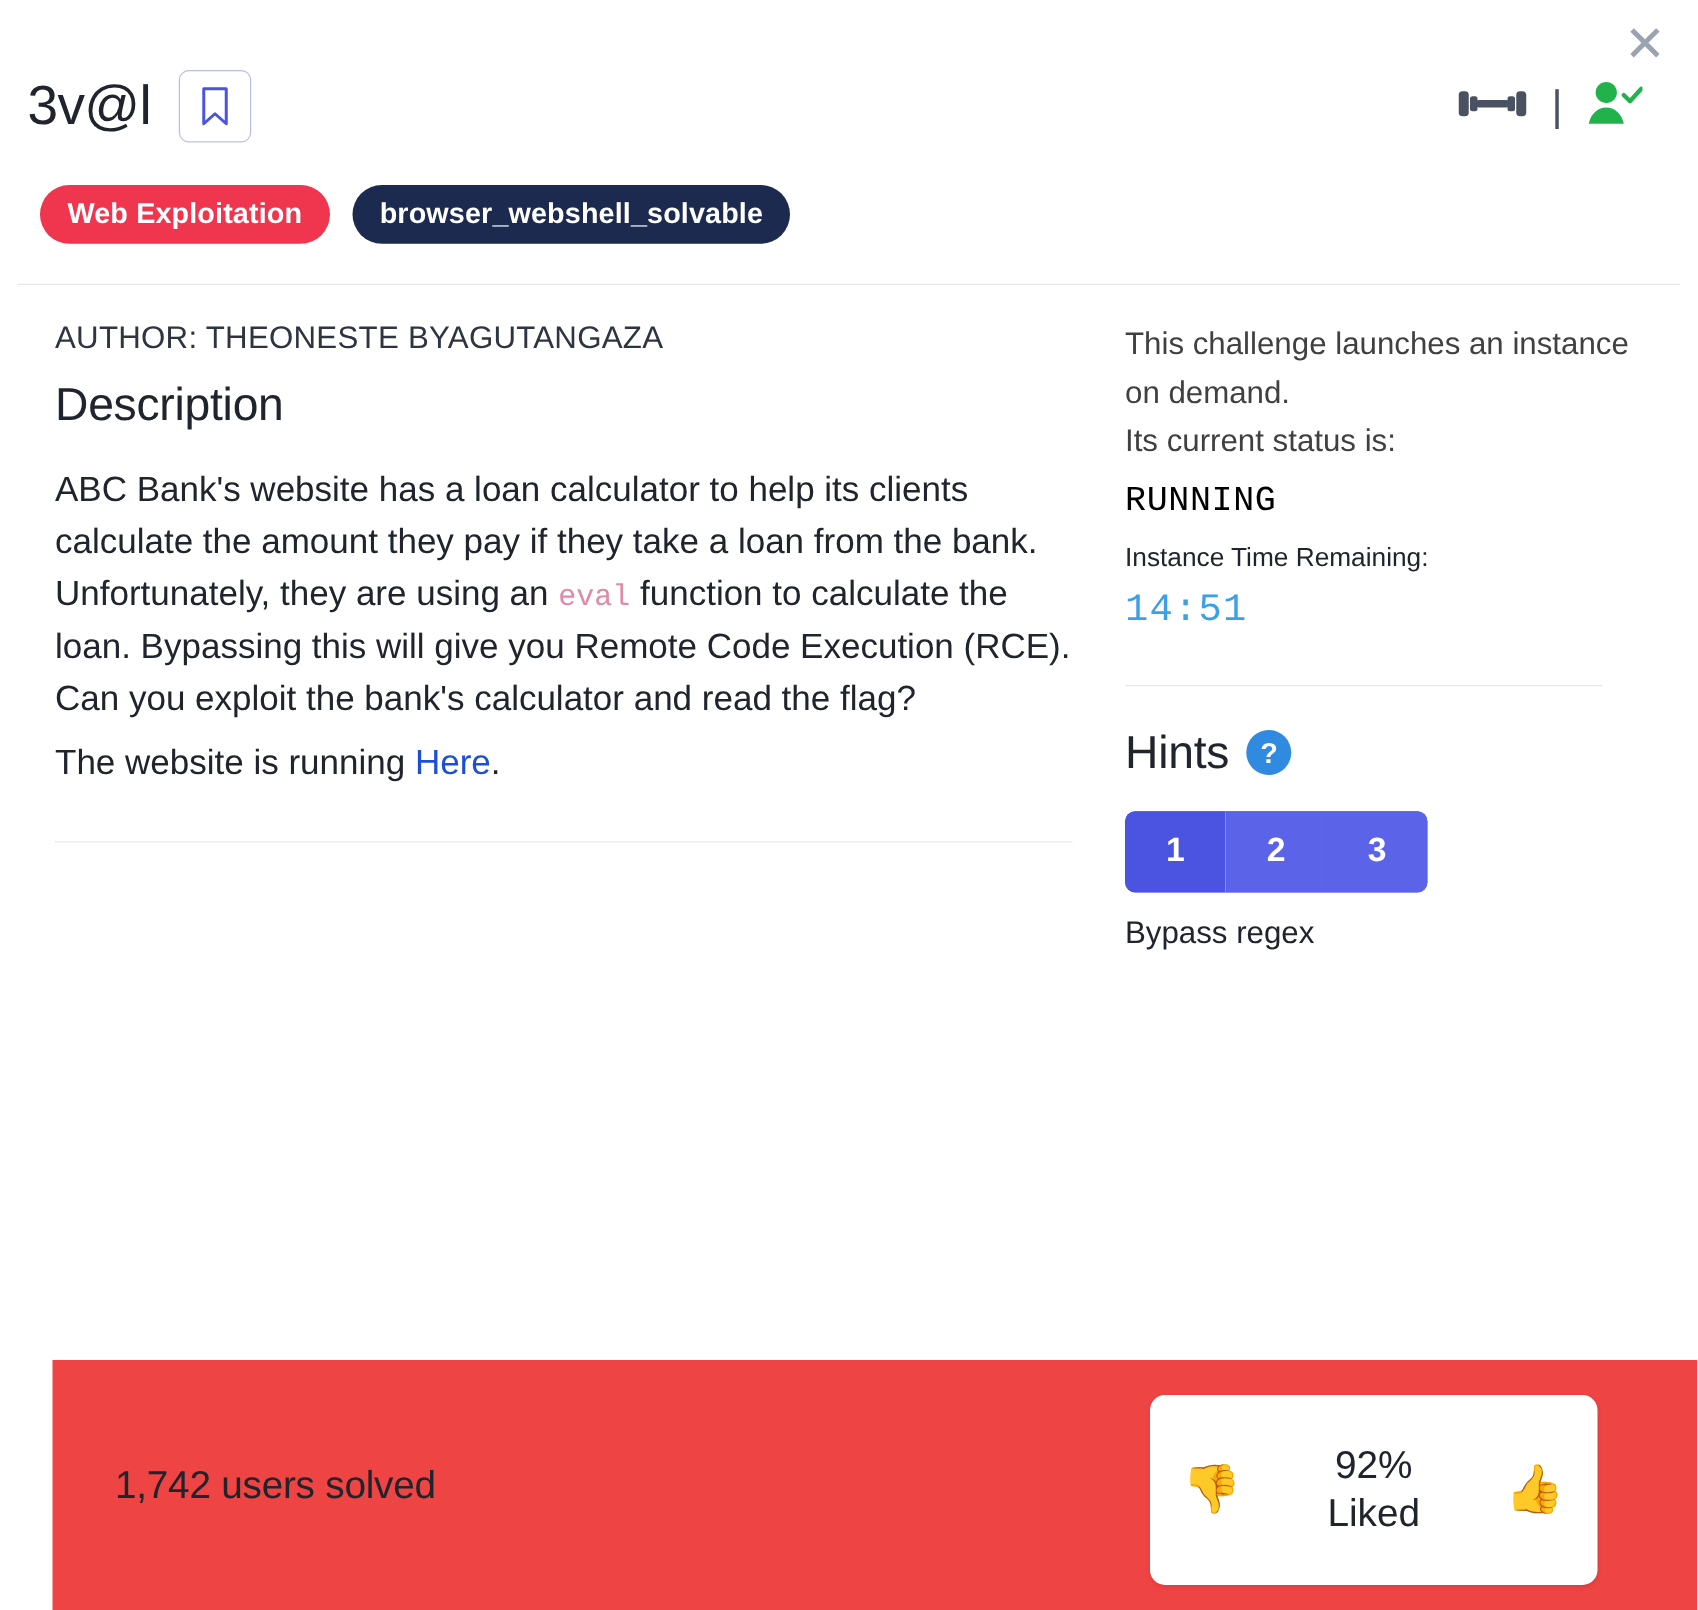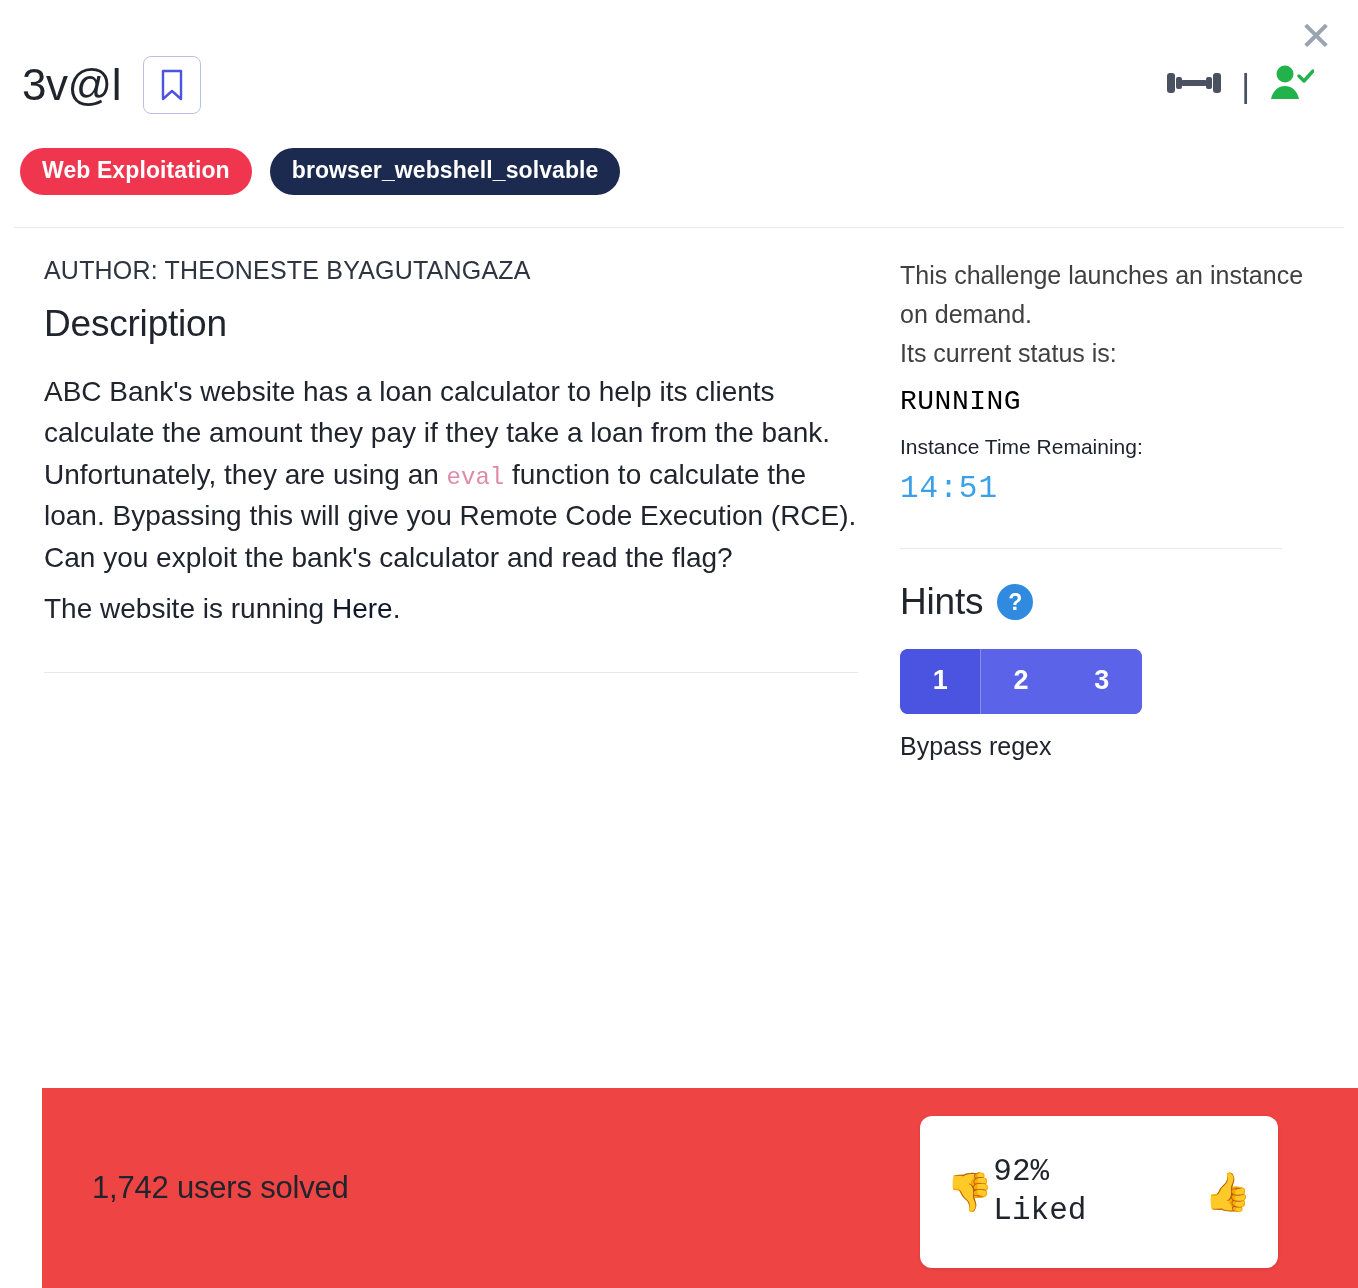--- a/index.html
+++ b/index.html
@@ -74,21 +74,21 @@
     color: #20242c;
     letter-spacing: -0.5px;
   }
   .icon-dumbbell { display: block; }
   .icon-user-check { display: block; }
 
   
   .tags {
     display: flex;
     gap: 18px;
-    padding: 34px 0 0 20px;
+    padding: 34px 0 0 32px;
   }
   .tag {
     border-radius: 999px;
     padding: 9px 22px 11px;
     font-size: 23px;
     font-weight: 700;
     color: #fff;
     letter-spacing: 0.1px;
     white-space: nowrap;
     cursor: pointer;
@@ -134,21 +134,21 @@
     line-height: 1.48;
     color: #20242c;
   }
   .desc-body code {
     font-family: "Liberation Mono", "DejaVu Sans Mono", monospace;
     font-size: 24px;
     color: #e08aa8;
     background: transparent;
   }
   .desc-link {
-    color: #0f172a;
+    color: #1d4ed8;
     text-decoration: none;
     cursor: pointer;
   }
   .desc-line2 {
     font-size: 28px;
     line-height: 1.48;
     color: #20242c;
     margin-top: 10px;
   }
   .divider-mid {
@@ -279,22 +279,22 @@
     height: 152px;
     background: #fff;
     border-radius: 12px;
     box-shadow: 0 1px 4px rgba(0,0,0,0.10);
     display: flex;
     align-items: center;
     justify-content: space-between;
     padding: 0 26px;
   }
   .like-center {
+    text-align: center;
     flex: 1;
-    font-family: Liberation Mono, monospace;
   }
   .like-pct {
     font-size: 31px;
     color: #20242c;
     line-height: 1.25;
   }
   .like-label {
     font-size: 31px;
     color: #20242c;
     line-height: 1.25;

